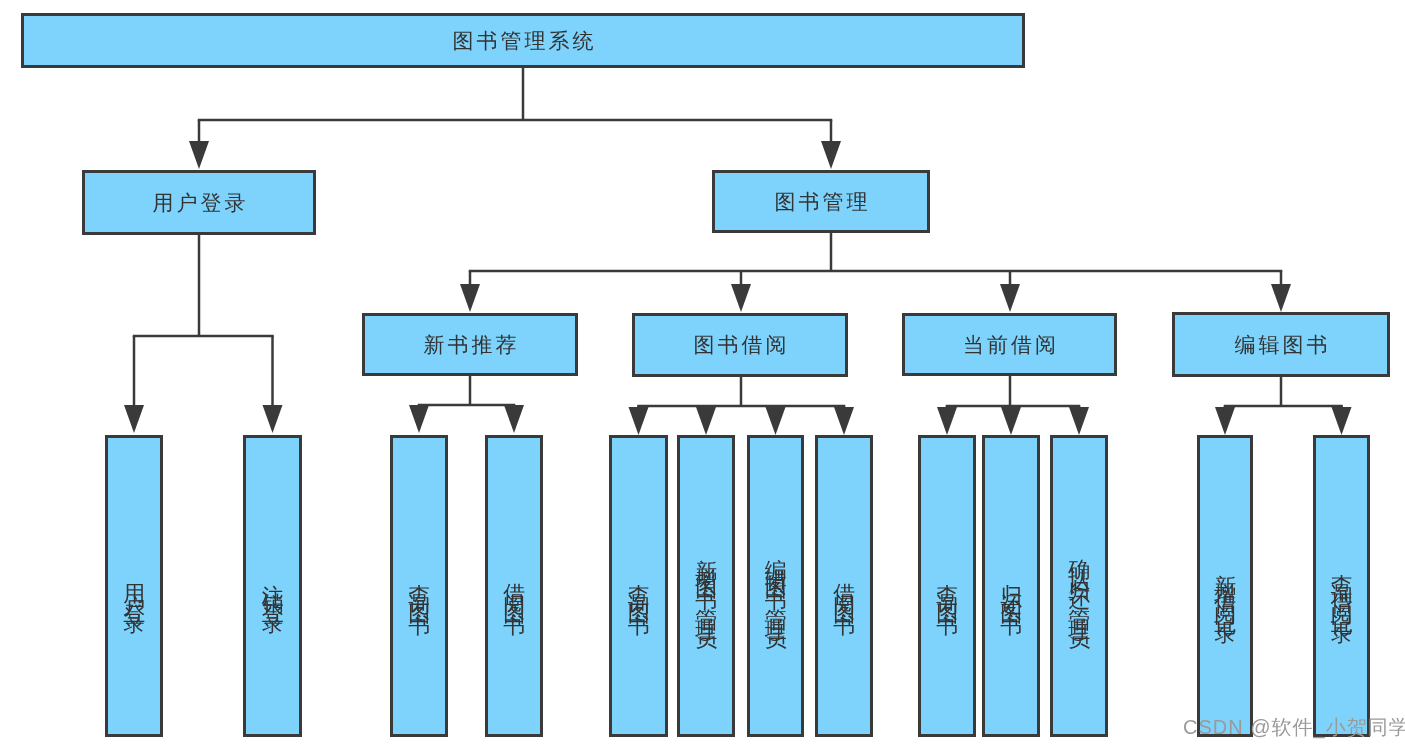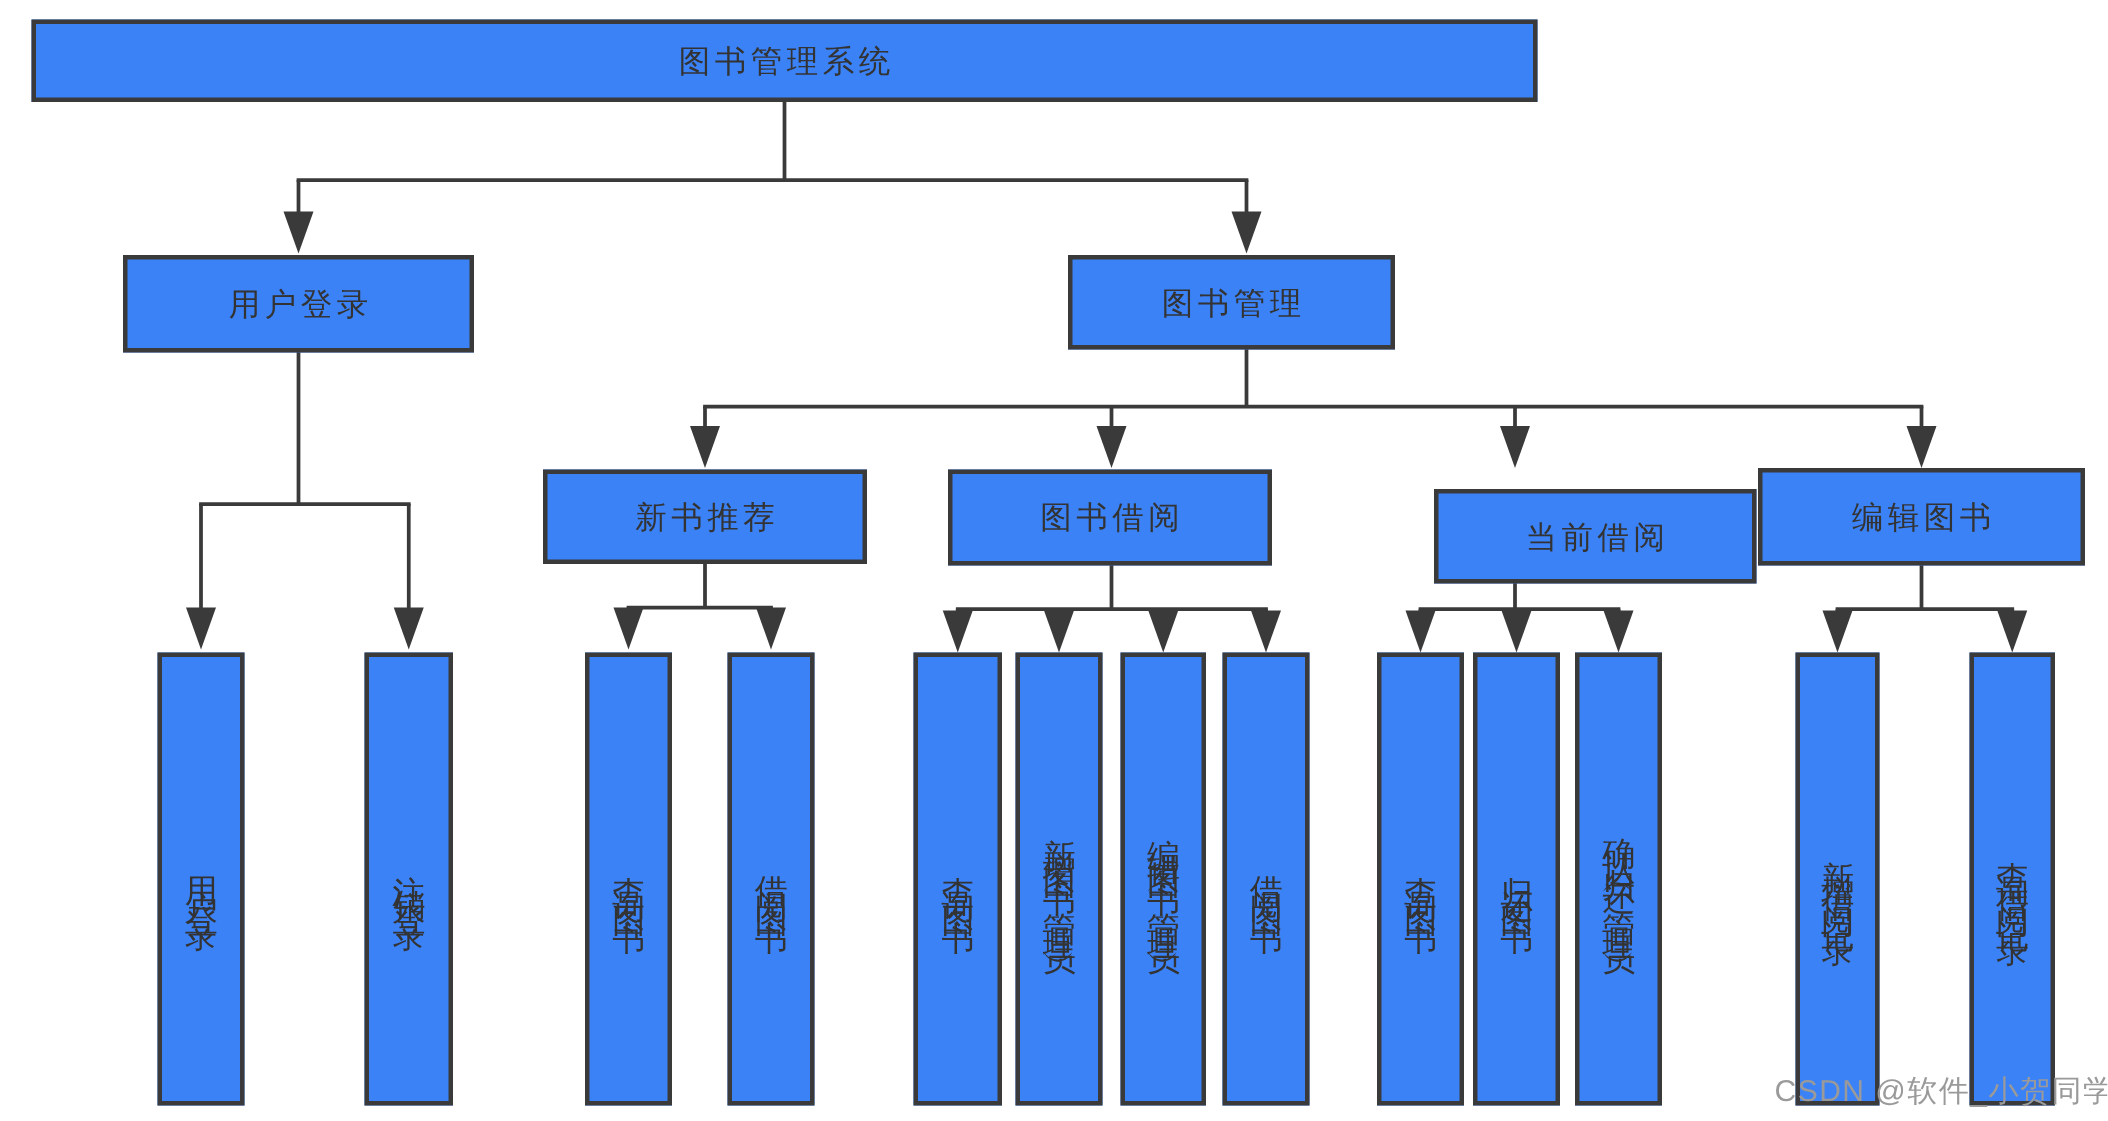--- a/index.html
+++ b/index.html
@@ -9,21 +9,21 @@
     background:#ffffff;
     font-family:"Liberation Sans", sans-serif;
     overflow:hidden;
   }
   .connectors{position:absolute;left:0;top:0;width:1405px;height:747px;}
   .connectors path{stroke:#3a3a3a;stroke-width:2.5;fill:none;}
   .connectors polygon{fill:#3a3a3a;stroke:none;}
   .node{
     position:absolute;
     box-sizing:border-box;
-    background:#3b82f6;
+    background:#7dd3fc;
     border:3px solid #3a3a3a;
     display:flex;align-items:center;justify-content:center;
     color:#333333;
     z-index:2;
   }
   .node .lbl{
     font-size:21px;
     letter-spacing:3px;
     padding-left:3px;
     white-space:nowrap;
@@ -129,21 +129,21 @@
   <div class="node" style="left:712px;top:170px;width:218px;height:63px;">
     <span class="lbl">图书管理</span>
   </div>
 
   <div class="node" style="left:362px;top:313px;width:216px;height:63px;">
     <span class="lbl">新书推荐</span>
   </div>
   <div class="node" style="left:632px;top:313px;width:216px;height:64px;">
     <span class="lbl">图书借阅</span>
   </div>
-  <div class="node" style="left:956px;top:313px;width:215px;height:63px;margin-top:13px;">
+  <div class="node" style="left:902px;top:313px;width:215px;height:63px;">
     <span class="lbl">当前借阅</span>
   </div>
   <div class="node" style="left:1172px;top:312px;width:218px;height:65px;">
     <span class="lbl">编辑图书</span>
   </div>
 
   <div class="node leaf" style="left:105px;top:435px;width:58px;height:302px;">
     <span class="lbl">用户登录</span>
   </div>
   <div class="node leaf" style="left:243px;top:435px;width:59px;height:302px;">

